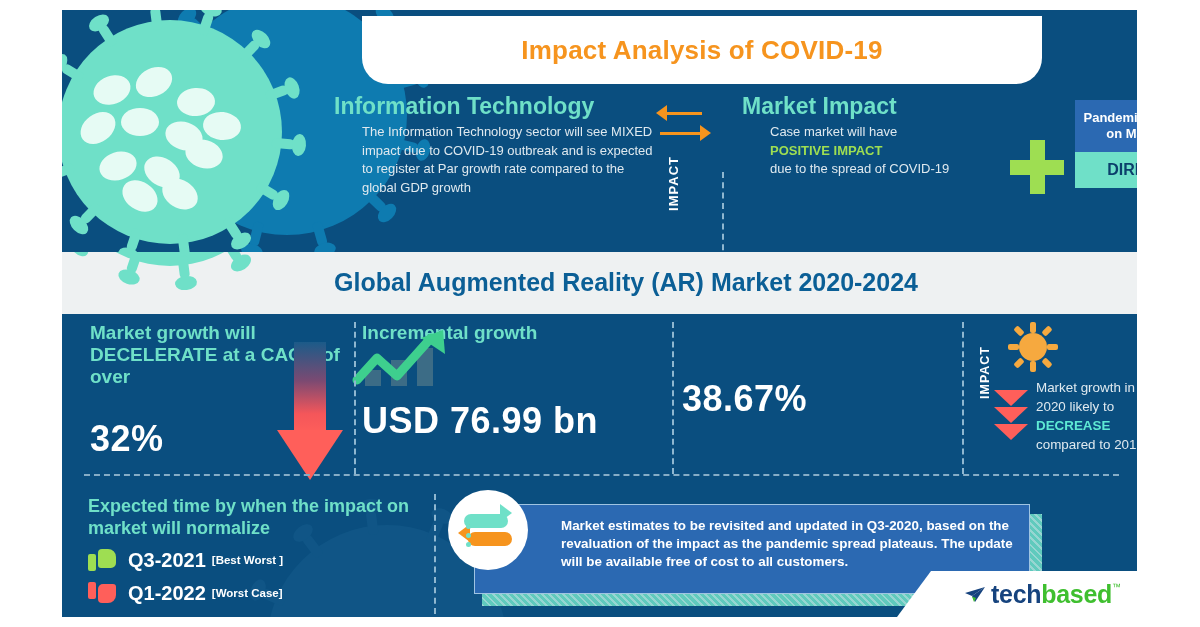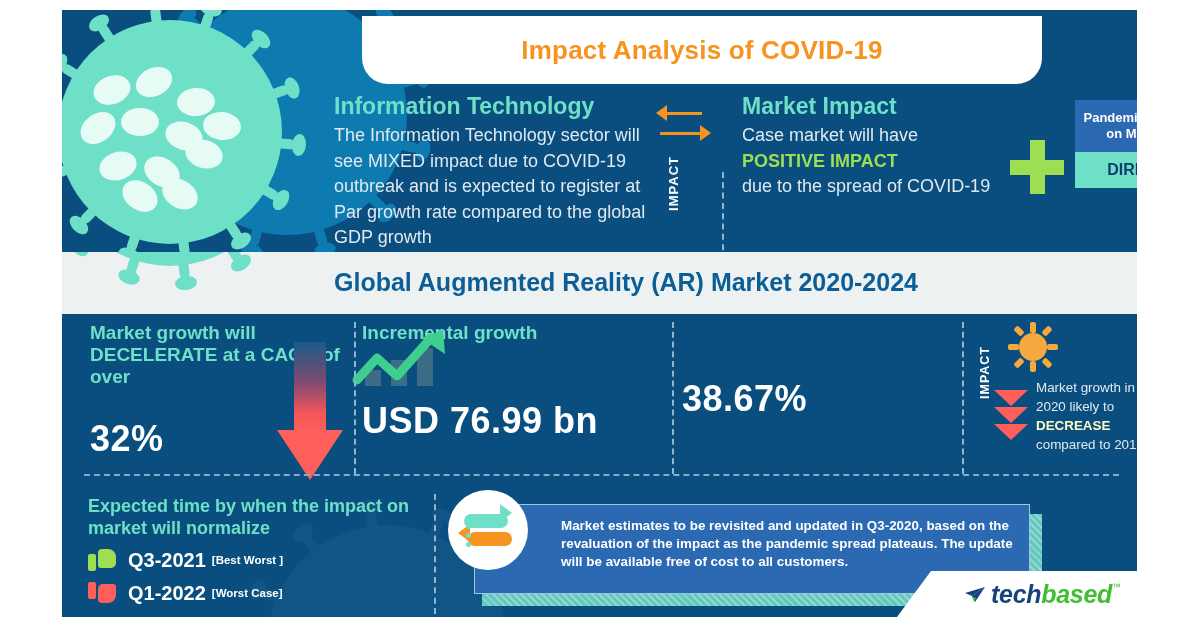--- a/index.html
+++ b/index.html
@@ -31,21 +31,21 @@
 
   
   .header-card{position:absolute;left:300px;top:6px;width:680px;height:68px;background:#ffffff;
                border-radius:0 0 26px 26px;display:flex;align-items:center;justify-content:center;}
   .header-title{color:#f6941e;font-size:26px;font-weight:bold;letter-spacing:.2px;}
 
   
   .toprow{position:absolute;left:0;top:78px;width:1075px;height:160px;}
   .col-it{position:absolute;left:272px;top:6px;width:320px;}
   .sec-head{color:#6fe0c8;font-size:23px;font-weight:bold;margin-bottom:4px;line-height:1.1;}
-  .sec-body{color:#dfe9ef;font-size:18px;line-height:1.42;}
+  .sec-body{color:#dfe9ef;font-size:13px;line-height:1.42;margin-left:28px;}
   .sec-body .hl-green{color:#9ede52;font-weight:bold;}
 
   .impact-axis{position:absolute;left:596px;top:6px;width:62px;height:150px;}
   .arr{position:absolute;left:2px;height:3px;background:#f6941e;}
   .arr.top{top:18px;width:42px;}
   .arr.bot{top:38px;width:48px;}
   .arrhead{position:absolute;width:0;height:0;}
   .arrhead.l{left:-2px;top:11px;border-top:8px solid transparent;border-bottom:8px solid transparent;border-right:11px solid #f6941e;}
   .arrhead.r{left:42px;top:31px;border-top:8px solid transparent;border-bottom:8px solid transparent;border-left:11px solid #f6941e;}
   .vertlabel{position:absolute;left:8px;top:62px;color:#ffffff;font-size:13px;font-weight:bold;
@@ -108,21 +108,21 @@
   .rimpact{position:absolute;left:912px;top:10px;width:170px;}
   .rimpact .vlab{position:absolute;left:4px;top:22px;color:#ffffff;font-size:12.5px;font-weight:bold;
                  letter-spacing:1px;writing-mode:vertical-rl;transform:rotate(180deg);}
   .covid-ico{position:absolute;left:34px;top:-2px;width:50px;height:50px;}
   .covid-ico .core{position:absolute;left:11px;top:11px;width:28px;height:28px;border-radius:50%;background:#f6a93f;}
   .covid-ico s{position:absolute;display:block;background:#f6a93f;border-radius:2px;}
   .chevrons{position:absolute;left:20px;top:66px;width:34px;height:62px;}
   .chevrons u{position:absolute;left:0;display:block;width:0;height:0;
               border-left:17px solid transparent;border-right:17px solid transparent;border-top:16px solid #ff5f5a;}
   .rtext{position:absolute;left:62px;top:54px;width:110px;color:#dfe9ef;font-size:13.4px;line-height:1.42;}
-  .rtext b{color:#fef9c3;}
+  .rtext b{color:#5eead4;}
 
   
   .bottom{position:absolute;left:0;top:476px;width:1075px;height:131px;}
   .norm{position:absolute;left:26px;top:10px;width:330px;}
   .norm .nh{color:#6fe0c8;font-size:18px;font-weight:bold;line-height:1.2;}
   .norm .nrow{display:flex;align-items:center;margin-top:9px;}
   .norm .nval{color:#ffffff;font-size:20px;font-weight:bold;margin-left:12px;}
   .norm .ncase{color:#ffffff;font-size:11.5px;font-weight:bold;margin-left:6px;}
 
   .thumb{position:relative;width:28px;height:24px;flex:none;}
@@ -150,21 +150,21 @@
   .refresh .r2{left:20px;top:42px;background:#f6941e;}
   .refresh .cap{position:absolute;width:0;height:0;}
   .refresh .c1{left:52px;top:14px;border-top:9px solid transparent;border-bottom:9px solid transparent;border-left:12px solid #6fe0c8;}
   .refresh .c2{left:10px;top:34px;border-top:9px solid transparent;border-bottom:9px solid transparent;border-right:12px solid #f6941e;}
   .refresh .dots{position:absolute;left:18px;top:34px;width:6px;height:22px;}
   .refresh .dots i{position:absolute;left:0;width:5px;height:5px;border-radius:50%;background:#6fe0c8;display:block;}
 
   
   .logostrip{position:absolute;right:0;bottom:0;width:240px;height:46px;background:#ffffff;
              clip-path:polygon(34px 0,240px 0,240px 46px,0 46px);}
-  .logo{position:absolute;right:16px;top:9px;display:flex;align-items:center;font-style:italic;}
+  .logo{position:absolute;right:16px;top:9px;display:flex;align-items:center;}
   .logo .plane{width:22px;height:18px;margin-right:5px;position:relative;}
   .logo .plane svg{display:block;}
   .logo .lt{font-size:25px;font-weight:bold;color:#16437e;letter-spacing:-.3px;}
   .logo .ln{font-size:25px;font-weight:bold;color:#3fbf2f;letter-spacing:-.3px;}
   .logo .tm{font-size:9px;color:#3fbf2f;align-self:flex-start;margin-top:2px;}
 </style>
 </head>
 <body>
 
 <div class="canvas">

